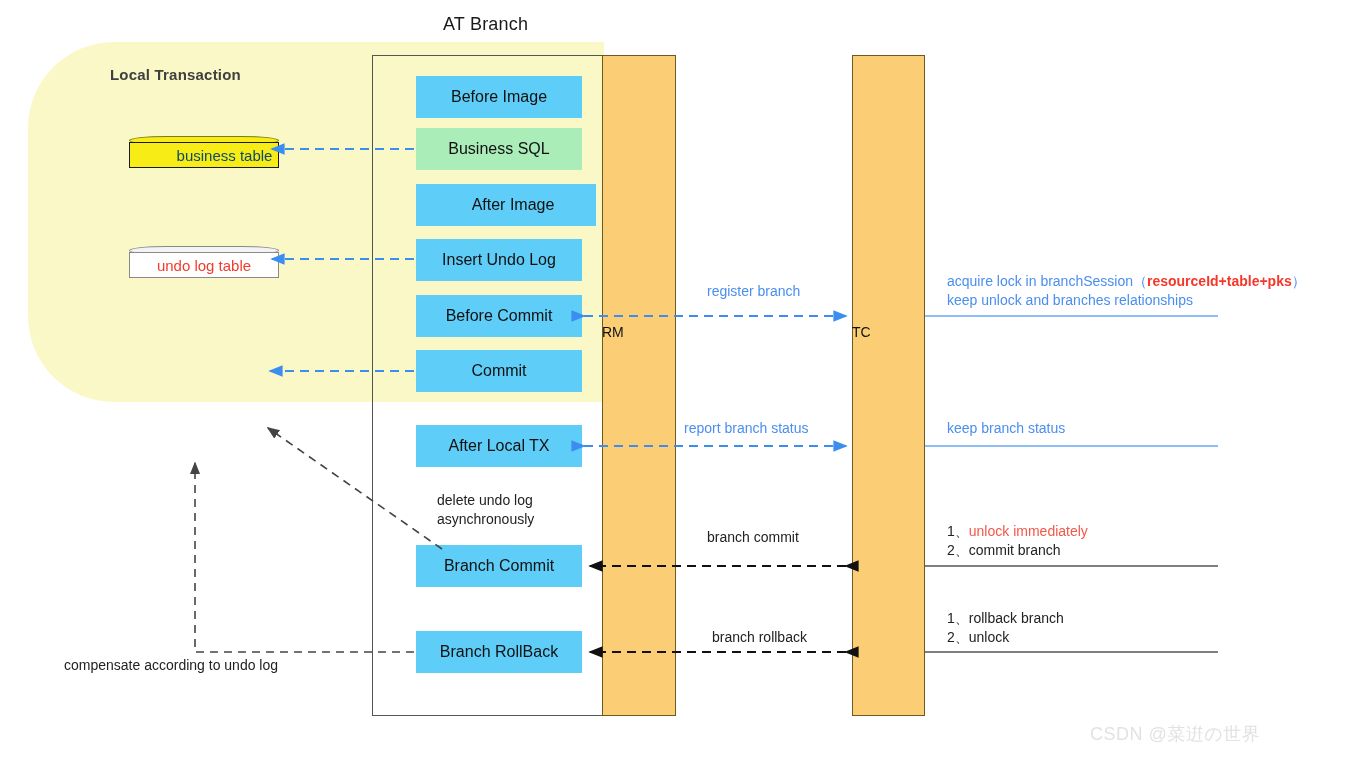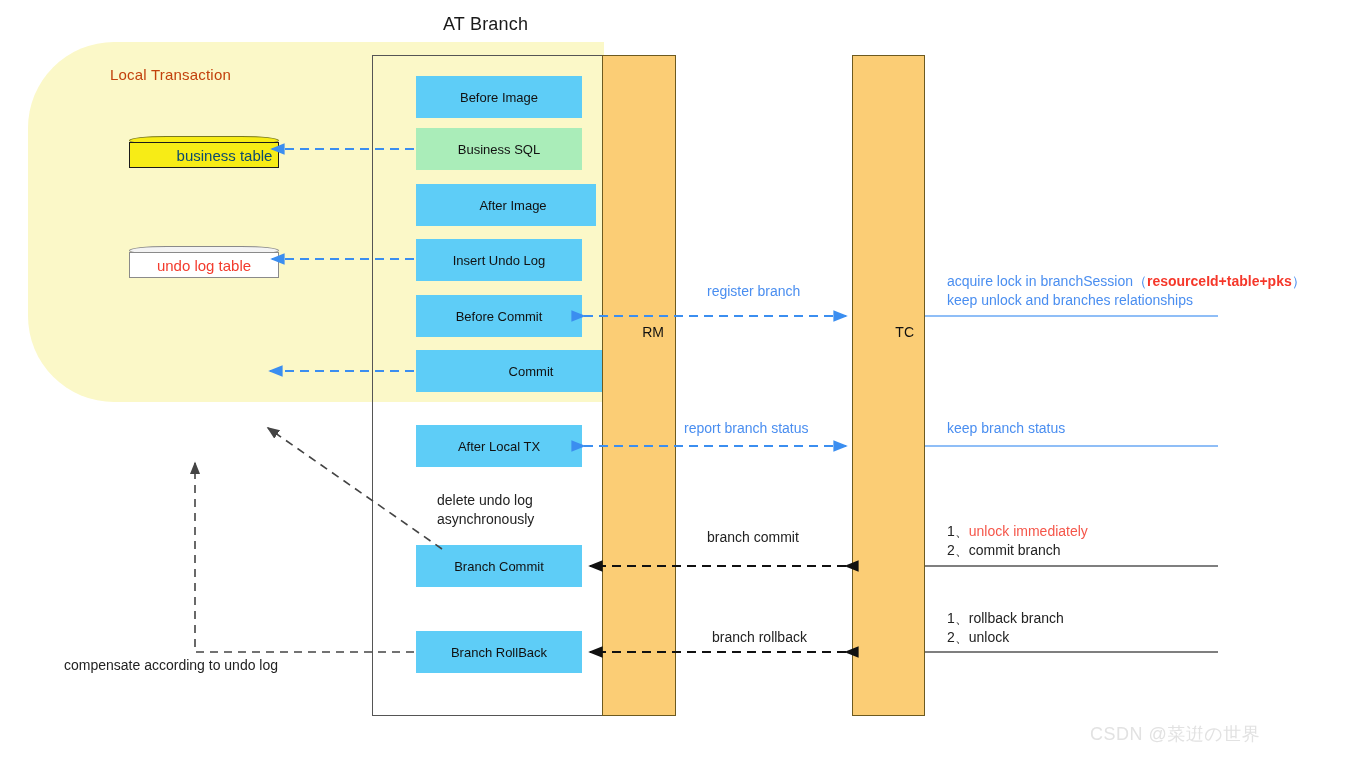--- a/index.html
+++ b/index.html
@@ -22,22 +22,23 @@
   }
 
   
   #ltx-blob{
     left:28px;top:42px;width:576px;height:360px;
     background:#fbf8c8;
     border-radius:86px 0 0 86px;
   }
   #ltx-label{
     left:110px;top:66px;
-    font-size:15px;color:#c2410c;
+    font-size:15px;color:#404040;
     letter-spacing:.2px;
+    font-weight:bold;
   }
 
   
   .flat-table{width:150px;}
   .flat-table .lid{
     height:9px;border-radius:50%/100%;
     border:1.6px solid #6a6a2f;box-sizing:border-box;
     position:relative;top:3px;
   }
   .flat-table .body{
@@ -77,33 +78,33 @@
   
   #at-rect{
     left:372px;top:55px;width:231px;height:661px;
     border:1.7px solid #555;box-sizing:border-box;background:transparent;
   }
 
   
   .step-box{
     width:166px;height:42px;left:416px;
     display:flex;align-items:center;justify-content:center;
-    font-size:13px;color:#111;
+    font-size:16px;color:#111;
   }
   .blue{background:#5ecdf7;}
   .green{background:#aaedb9;}
 
   
   .lane{
     background:#fbcd75;border:1.6px solid #6d5a20;box-sizing:border-box;
   }
   #rm-lane{left:602px;top:55px;width:74px;height:661px;}
   #tc-lane{left:852px;top:55px;width:73px;height:661px;}
   .lane-label{
-    font-size:14px;color:#111;width:62px;text-align:right;
+    font-size:14px;color:#111;width:62px;text-align:left;
   }
   #rm-label{left:602px;top:324px;}
   #tc-label{left:852px;top:324px;}
 
   
   svg#overlay{position:absolute;left:0;top:0;width:1347px;height:757px;pointer-events:none;}
 
   
   .ann{font-size:14px;line-height:19px;}
   .ann-blue{color:#4a8ef0;}
@@ -151,21 +152,21 @@
       </div>
       <div class="abs step-box blue" style="top: 184px; background: rgb(94, 205, 247); padding-left: 14px;">
         <span>After Image</span>
       </div>
       <div class="abs step-box blue" style="top: 239px; background: rgb(94, 205, 247);">
         <span>Insert Undo Log</span>
       </div>
       <div class="abs step-box blue" style="top: 295px; background: rgb(94, 205, 247);">
         <span>Before Commit</span>
       </div>
-      <div class="abs step-box blue" style="top: 350px; background: rgb(94, 205, 247); padding-left: 32px;">
+      <div class="abs step-box blue" style="top: 350px; background: rgb(94, 205, 247);">
         <span>Commit</span>
       </div>
       <div class="abs step-box blue" style="top: 425px; background: rgb(94, 205, 247);">
         <span>After Local TX</span>
       </div>
       <div class="abs step-box blue" style="top: 545px; background: rgb(94, 205, 247);">
         <span>Branch Commit</span>
       </div>
       <div class="abs step-box blue" style="top: 631px; background: rgb(94, 205, 247);">
         <span>Branch RollBack</span>

